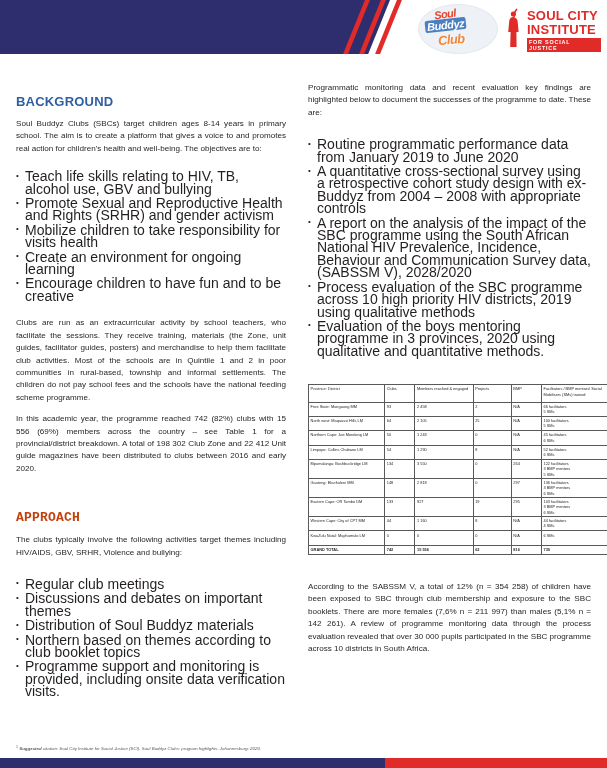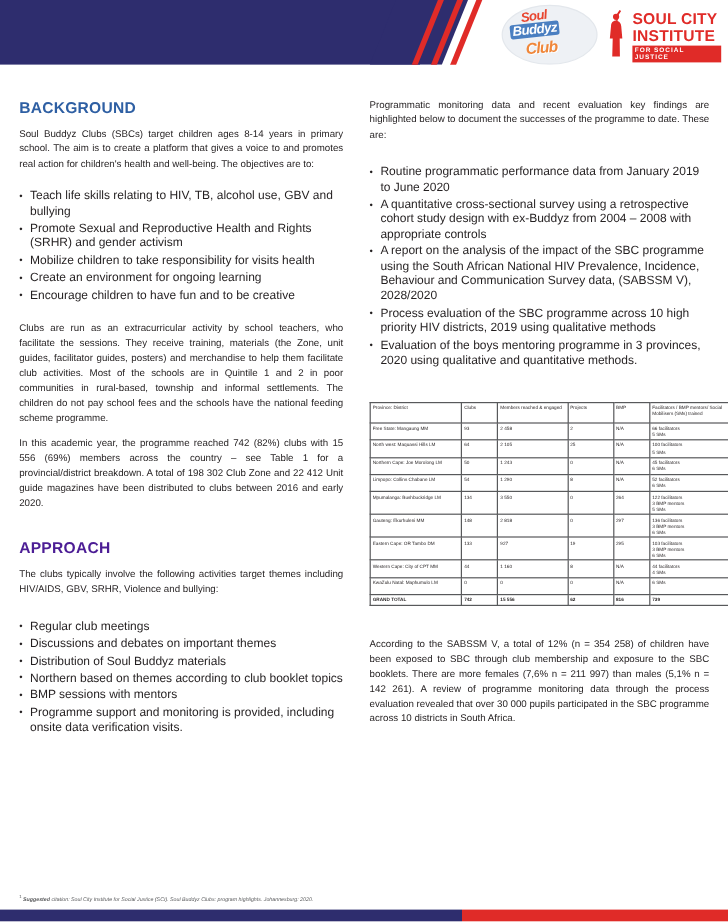--- a/index.html
+++ b/index.html
@@ -166,39 +166,39 @@
     gap: 22px;
     padding: 0 16px;
     box-sizing: border-box;
   }
   .col { width: 283px; }
 
   h2.section {
     font-size: 13px;
     font-weight: bold;
     letter-spacing: 0.2px;
-    margin: 0 0 9px 0;
+    margin: 12px 0 9px 0;
   }
   h2.blue { color: #2e5fa3; }
-  h2.red  { color: #4c1d95; }
+  h2.red  { color: #c2410c; font-family: Liberation Mono, monospace; }
 
   p.body {
     font-size: 8.1px;
     line-height: 12.4px;
     margin: 0 0 9px 0;
     text-align: justify;
   }
 
   ul.bullets {
     list-style: none;
     margin: 0 0 9px 0;
     padding: 0;
   }
   ul.bullets li {
-    font-size: 10px;
+    font-size: 14px;
     line-height: 12.4px;
     padding-left: 9px;
     position: relative;
     margin-bottom: 2px;
   }
   ul.bullets li:before {
     content: "\2022";
     position: absolute;
     left: 0;
     top: -0.5px;
@@ -337,21 +337,20 @@
     <h2 class="section red">APPROACH</h2>
     <p class="body">The clubs typically involve the following activities target themes including HIV/AIDS, GBV, SRHR, Violence and bullying:</p>
 
     <div class="spacer-10"></div>
 
     <ul class="bullets">
       <li>Regular club meetings</li>
       <li>Discussions and debates on important themes</li>
       <li>Distribution of Soul Buddyz materials</li>
       <li>Northern based on themes according to club booklet topics</li>
-      <li>BMP sessions with mentors</li>
       <li>Programme support and monitoring is provided, including onsite data verification visits.</li>
     </ul>
   </div>
 
   <div class="col">
 
     <p class="body">Programmatic monitoring data and recent evaluation key findings are highlighted below to document the successes of the programme to date. These are:</p>
 
     <div class="spacer-10"></div>
 

